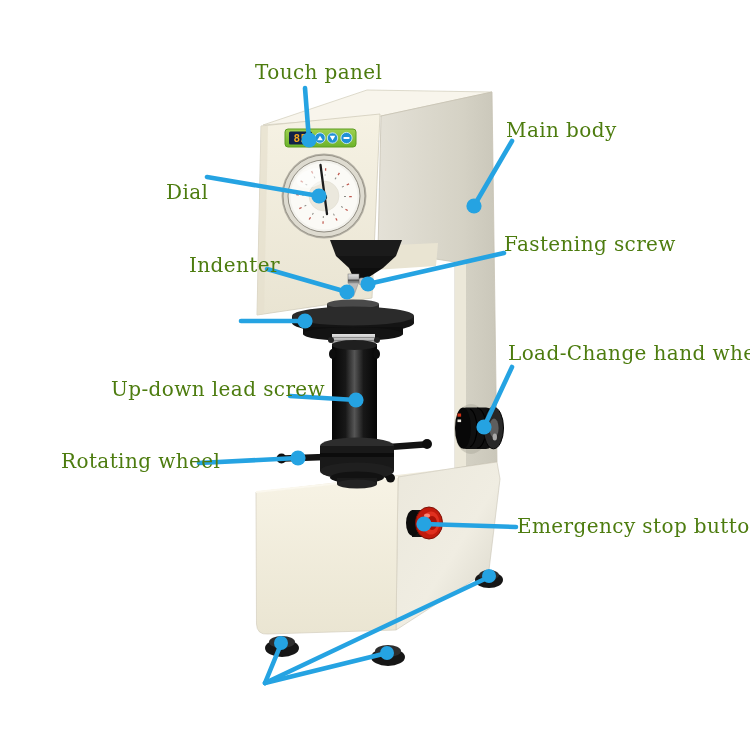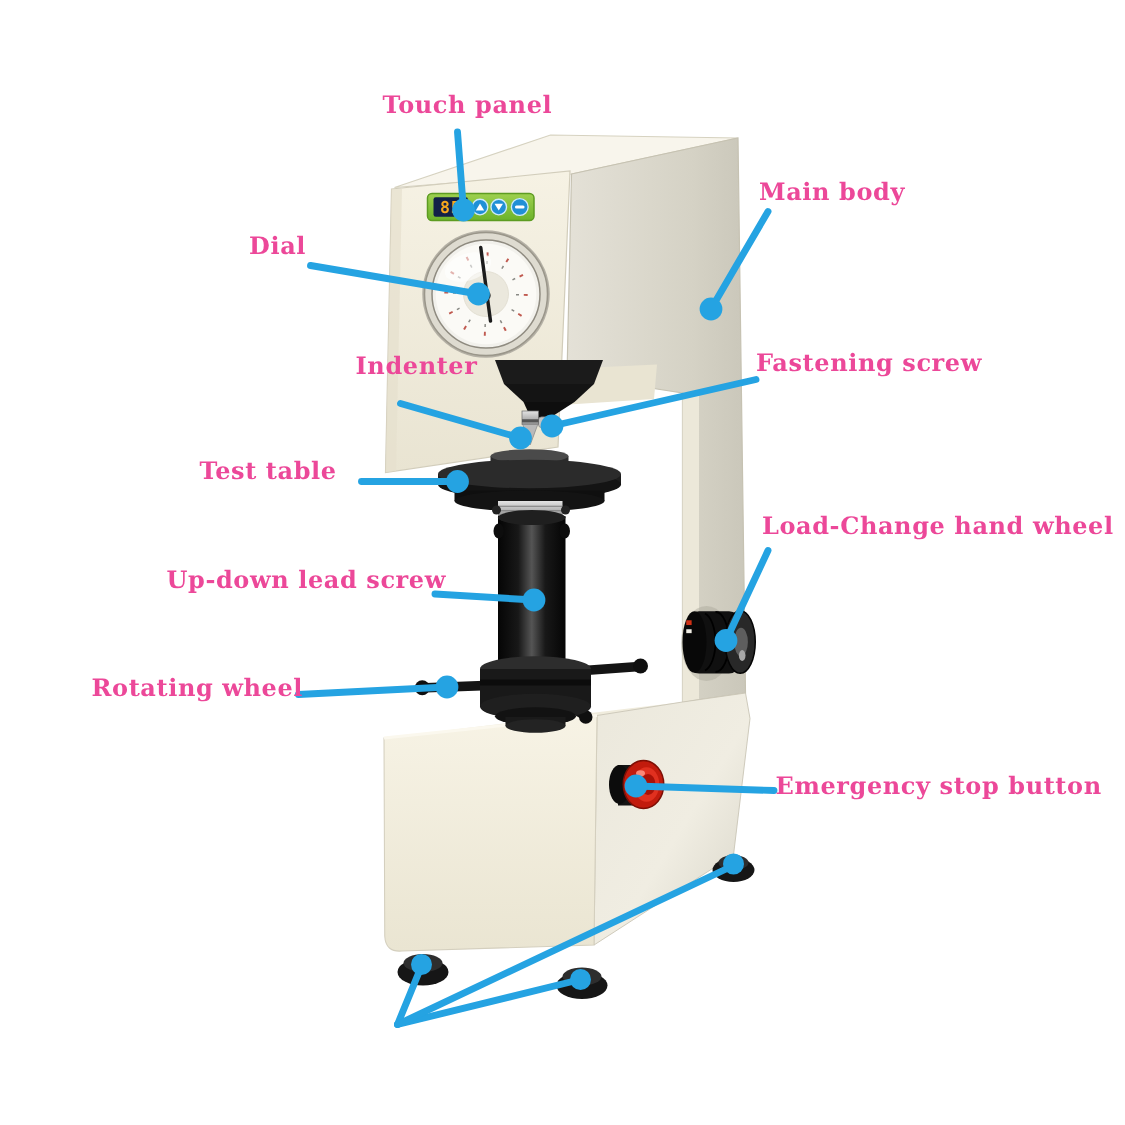--- a/index.html
+++ b/index.html
@@ -1,19 +1,19 @@
 <!DOCTYPE html>
 <html><head>
 <meta charset="utf-8">
 <style>
   html,body{margin:0;padding:0;background:#ffffff;}
   #stage{position:relative;width:750px;height:750px;background:#ffffff;overflow:hidden;
          font-family:"DejaVu Serif","Liberation Serif",serif;}
   #machine-svg{position:absolute;left:0;top:0;}
-  .label{position:absolute;font-size:16px;color:#ec4899;white-space:nowrap;letter-spacing:0.4px;font-weight:bold;}
+  .label{position:absolute;font-size:20px;color:#4d7c0f;white-space:nowrap;letter-spacing:0.4px;}
 </style>
 </head>
 <body>
 
 <div id="stage">
 
 <svg id="machine-svg" width="750" height="750" viewBox="0 0 750 750">
   <defs>
     <linearGradient id="gCream" x1="0" y1="0" x2="0" y2="1">
       <stop offset="0" stop-color="#f6f2e4"></stop>
@@ -200,23 +200,22 @@
     <circle cx="298" cy="458" r="7.6"></circle>
     <circle cx="484" cy="427" r="7.6"></circle>
     <circle cx="424" cy="524" r="7.6"></circle>
     <circle cx="281" cy="643" r="7"></circle>
     <circle cx="387" cy="653" r="7"></circle>
     <circle cx="489" cy="576" r="7"></circle>
   </g>
 </svg>
 
 <div class="label" style="left:255px;top:60px;">Touch panel</div>
-<div class="label" style="left:166px;top:154px;">Dial</div>
+<div class="label" style="left:166px;top:180px;">Dial</div>
 <div class="label" style="left:504px;top:232px;">Fastening screw</div>
 <div class="label" style="left:506px;top:118px;">Main body</div>
-<div class="label" style="left:189px;top:234px;margin-left:48px;">Indenter</div>
-<div class="label" style="left:133px;top:304px;">Test table</div>
+<div class="label" style="left:189px;top:253px;">Indenter</div>
 <div class="label" style="left:508px;top:341px;">Load-Change hand wheel</div>
 <div class="label" style="left:61px;top:449px;">Rotating wheel</div>
 <div class="label" style="left:111px;top:377px;">Up-down lead screw</div>
 <div class="label" style="left:517px;top:514px;">Emergency stop button</div>
 
 </div>
 
 </body></html>

